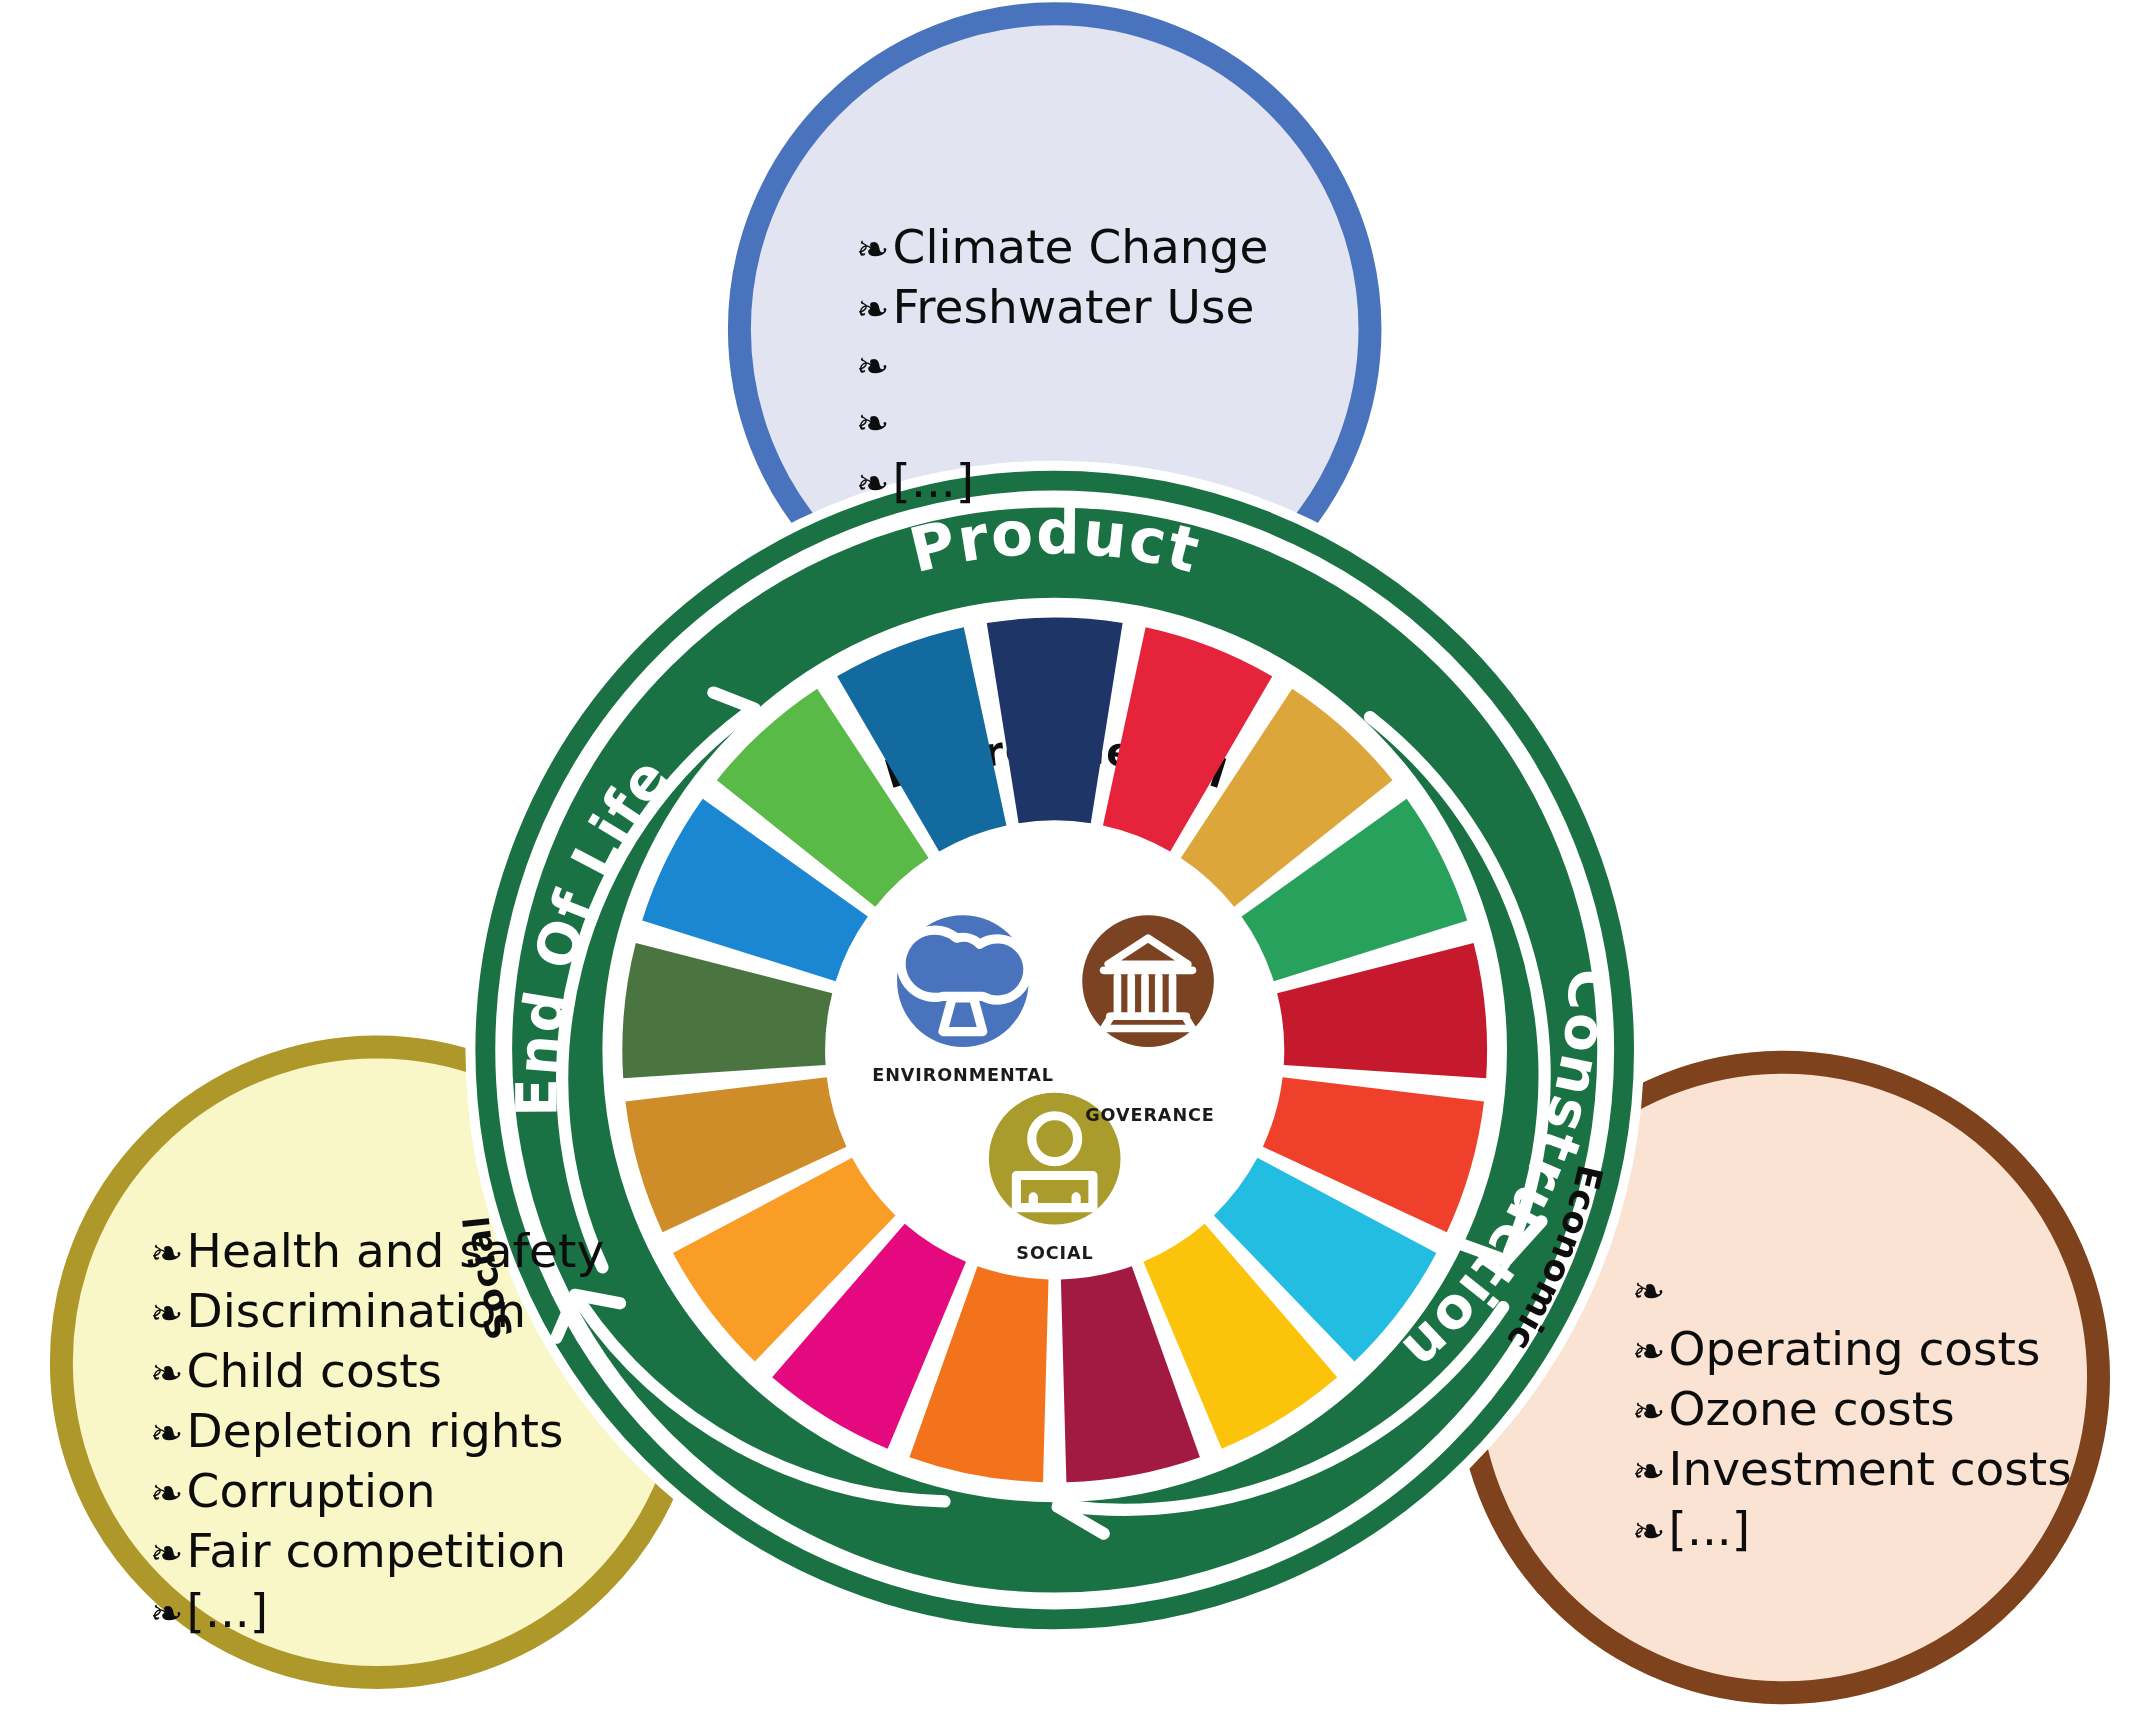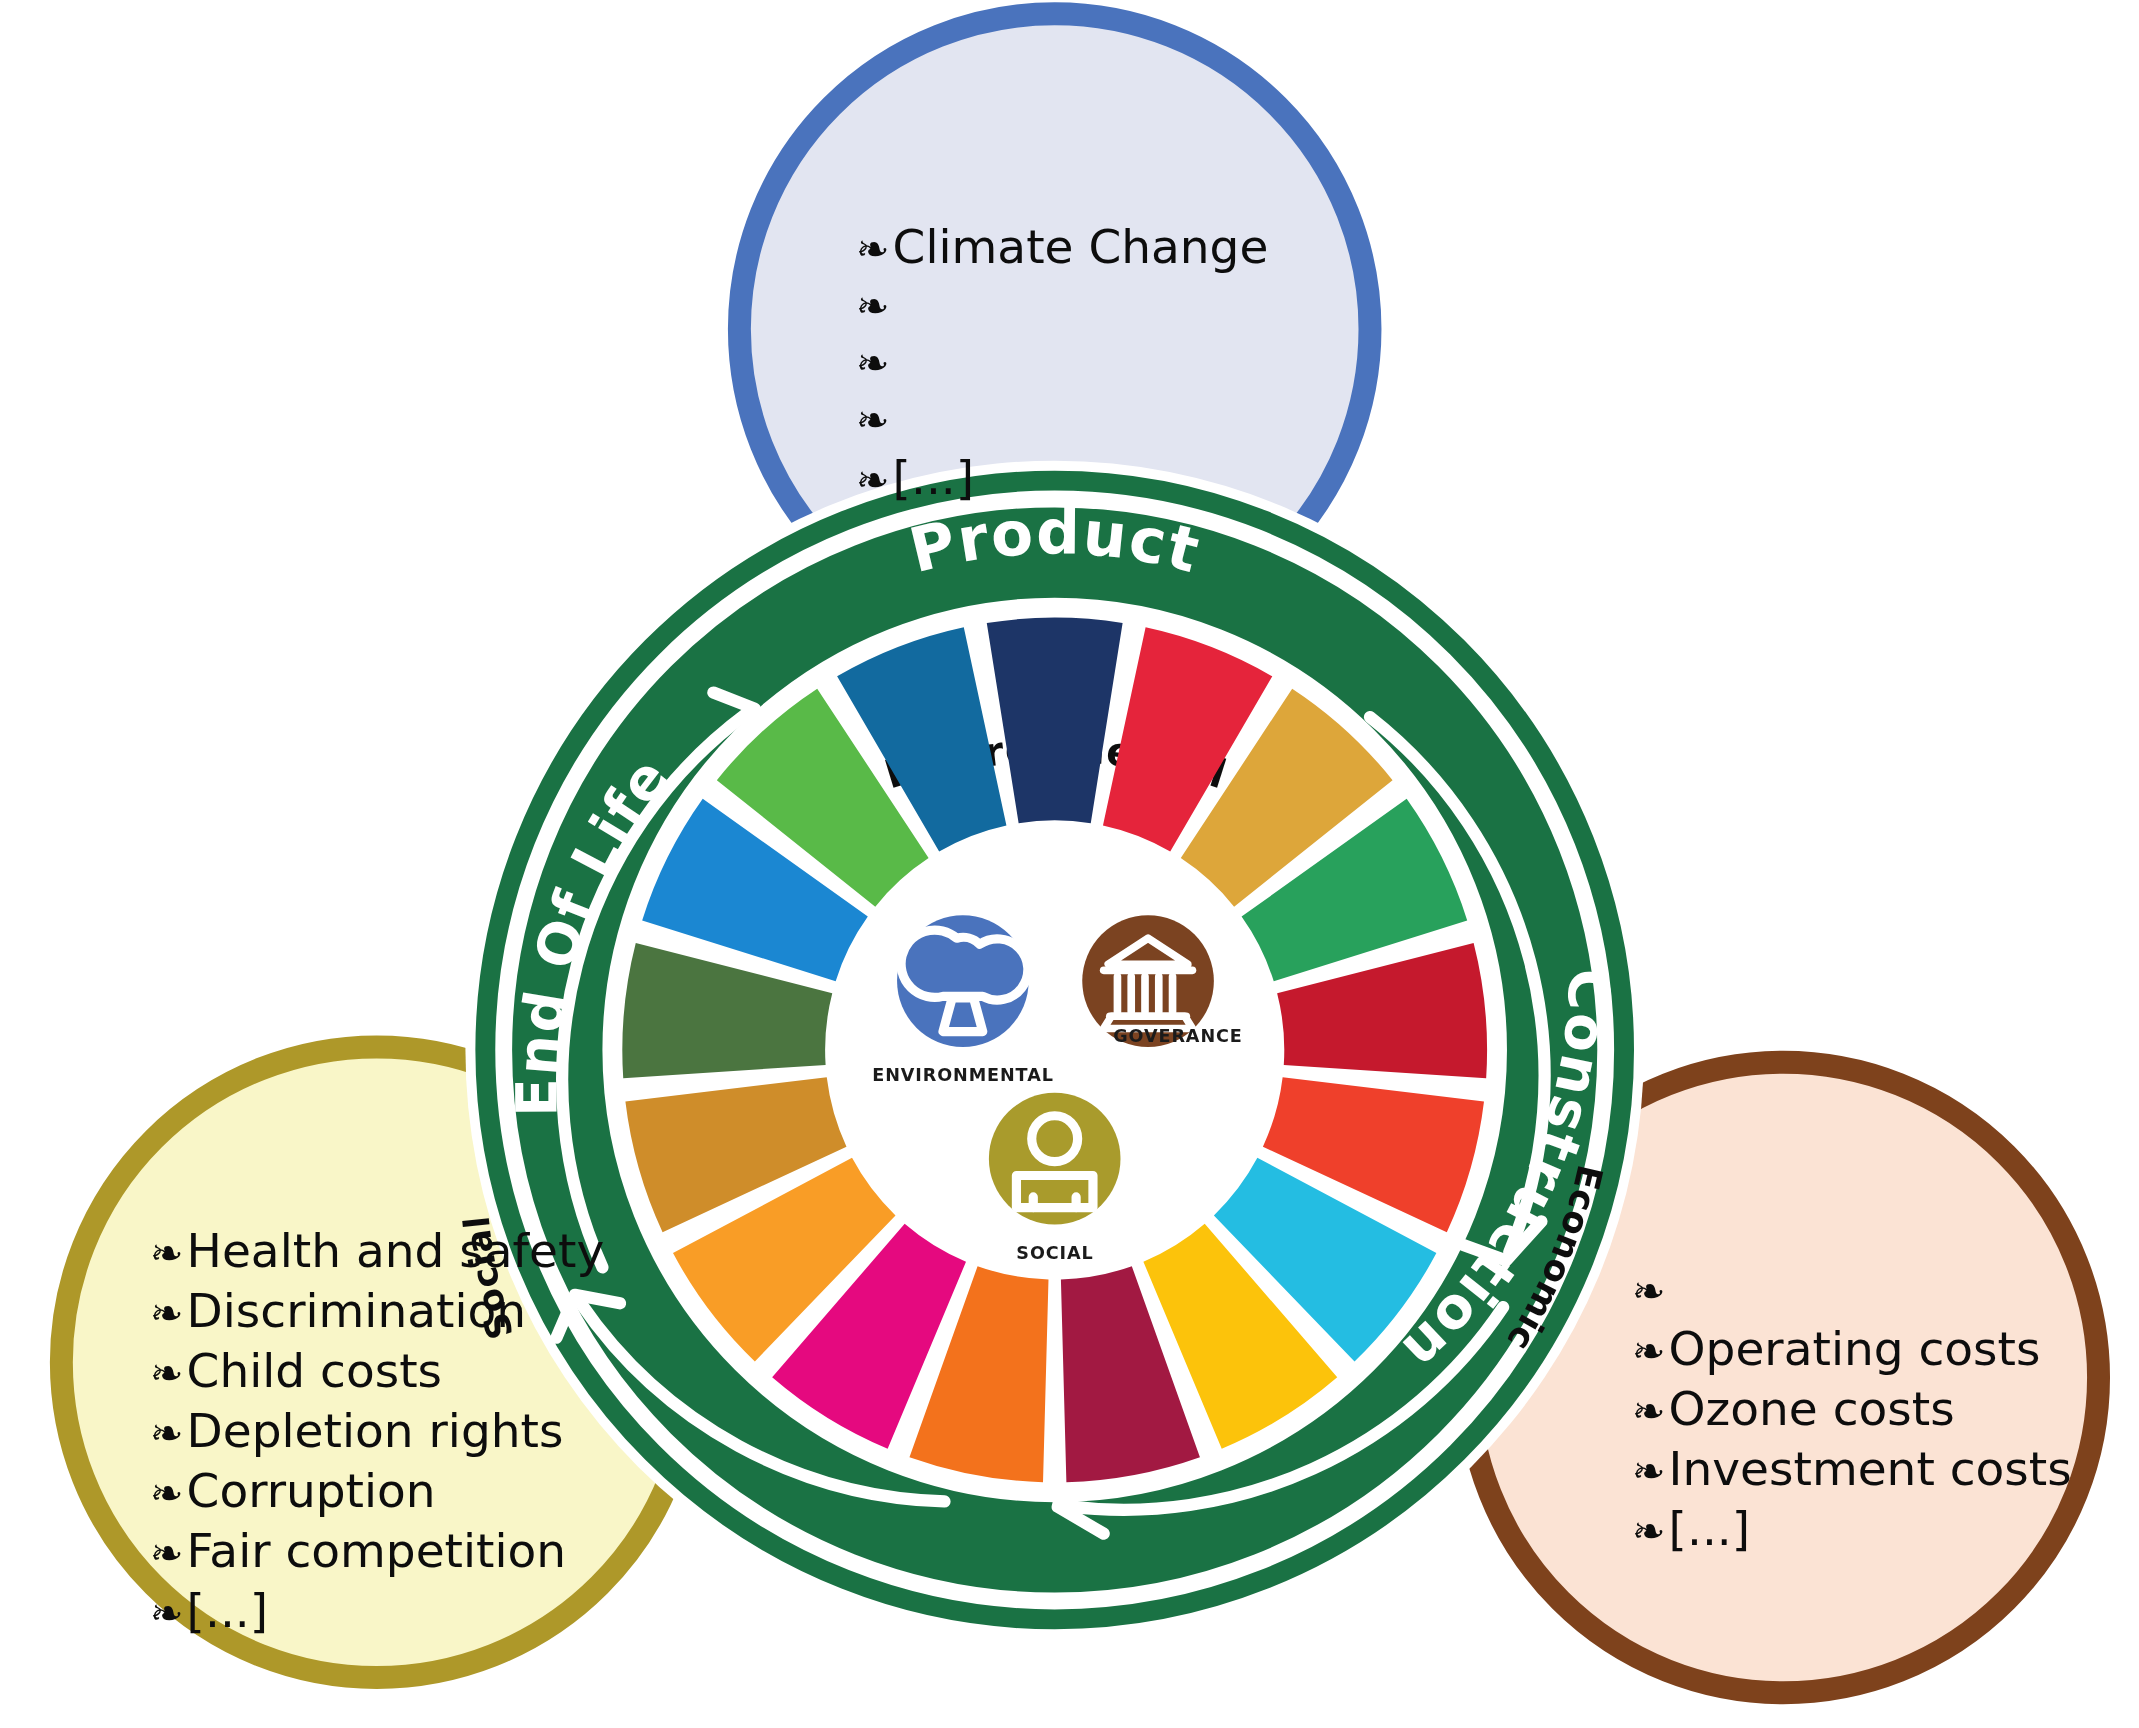--- a/index.html
+++ b/index.html
@@ -160,30 +160,31 @@
       <circle cx="0" cy="0" r="86" fill="#a99b2c"></circle>
       <g fill="none" stroke="#ffffff" stroke-width="12" stroke-linejoin="round" stroke-linecap="round">
         <circle cx="0" cy="-26" r="30"></circle>
         <path d="M -50 22 L 50 22 L 50 64 L -50 64 Z"></path>
         <path d="M -28 64 L -28 50 M 28 64 L 28 50"></path>
       </g>
     </g>
   </svg>
 
   <div class="center-label" style="left:963px;top:1065px;">ENVIRONMENTAL</div>
-  <div class="center-label" style="left:1150px;top:1026px;margin-left:28px;">GOVERANCE</div>
+  <div class="center-label" style="left:1150px;top:1105px;">GOVERANCE</div>
   <div class="center-label" style="left:1055px;top:1243px;">SOCIAL</div>
 
   <ul class="bullet-list" id="env-list">
       <li>
         <span class="bg">❧</span>
         <span>Climate Change</span>
       </li>
       <li>
         <span class="bg">❧</span>
+        <span>Freshwater Use</span>
       </li>
       <li>
         <span class="bg">❧</span>
       </li>
       <li>
         <span class="bg">❧</span>
       </li>
       <li>
         <span class="bg">❧</span>
         <span>[...]</span>

